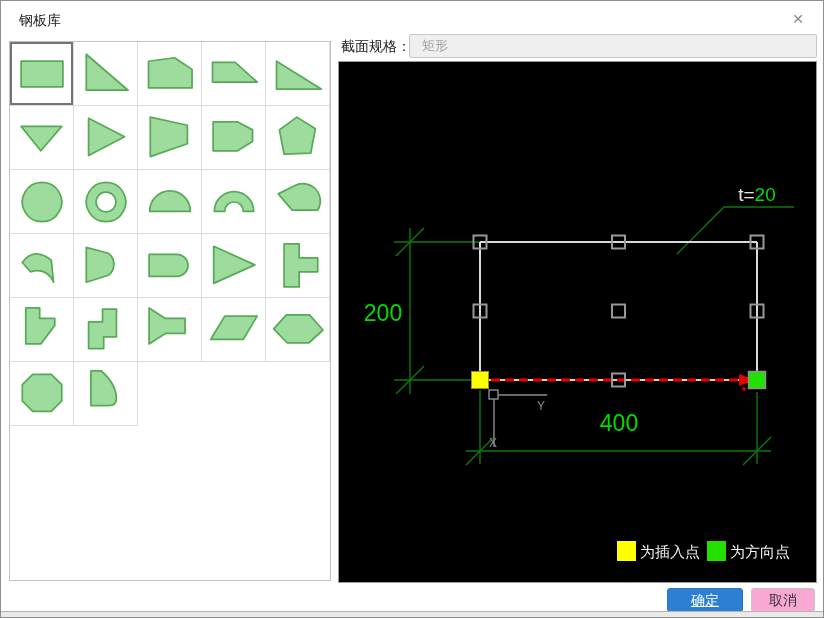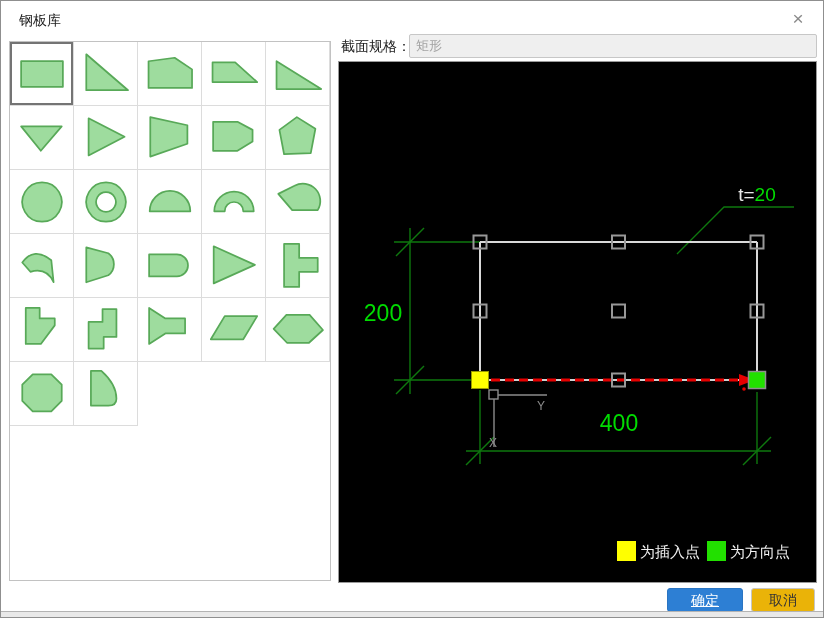--- a/index.html
+++ b/index.html
@@ -9,41 +9,41 @@
 
   
   .title { position:absolute; left:18px; top:11px; font-size:14px; color:#1c1c1c; }
   .close-btn { position:absolute; right:12px; top:6px; width:26px; height:24px;
                font-size:19px; line-height:24px; text-align:center; color:#8a8a8a; cursor:pointer; }
 
   
   .spec-label { position:absolute; left:340px; top:37px; font-size:14px; color:#1c1c1c;text-align:right; }
   .spec-input { position:absolute; left:408px; top:33px; width:408px; height:24px;
                 background:#efefef; border:1px solid #c7c7c7; border-radius:2px;
-                color:#a3a3a3; font-size:13px; padding:0 6px; font-family:"Liberation Sans",sans-serif; }
+                color:#a3a3a3; font-size:13px; padding:0 12px; font-family:"Liberation Sans",sans-serif; }
 
   
   .palette { position:absolute; left:8px; top:40px; width:322px; height:540px;
              background:#fff; border:1px solid #c2c2c2; }
   .shape-grid { display:grid; grid-template-columns:repeat(5, 64.1px); grid-auto-rows:64px; }
   .cell { border-right:1px solid #dcdcdc; border-bottom:1px solid #dcdcdc;
           display:flex; align-items:center; justify-content:center; background:#fff; cursor:pointer; }
   .cell svg { width:58px; height:58px; }
   .cell.selected { box-shadow: inset 0 0 0 2px #747474; }
 
   
   .canvas-wrap { position:absolute; left:337px; top:60px; width:479px; height:522px;
                  background:#000; border:1px solid #9a9a9a; }
   .canvas-wrap svg { position:absolute; left:0; top:0; }
 
   
   .btn { position:absolute; height:24px; font-size:14px; border-radius:3px; text-align:center;
          line-height:22px; cursor:pointer; font-family:"Liberation Sans",sans-serif; }
   .btn-ok { left:666px; top:587px; width:76px; background:#2d7fd4; border:1px solid #2a74c2; color:#fff;text-decoration:underline; }
-  .btn-cancel { left:750px; top:587px; width:64px; background:#eab308; border:1px solid #c6c6c6; color:#333; }
+  .btn-cancel { left:750px; top:587px; width:64px; background:#f9a8d4; border:1px solid #c6c6c6; color:#333; }
   .bottom-strip { position:absolute; left:0; bottom:0; width:100%; height:6px;
                   background:#e9e9e9; border-top:1px solid #b3b3b3; }
 </style>
 </head>
 <body>
 
 <div class="dialog">
 
   <div class="title">钢板库</div>
   <div class="close-btn">×</div>

